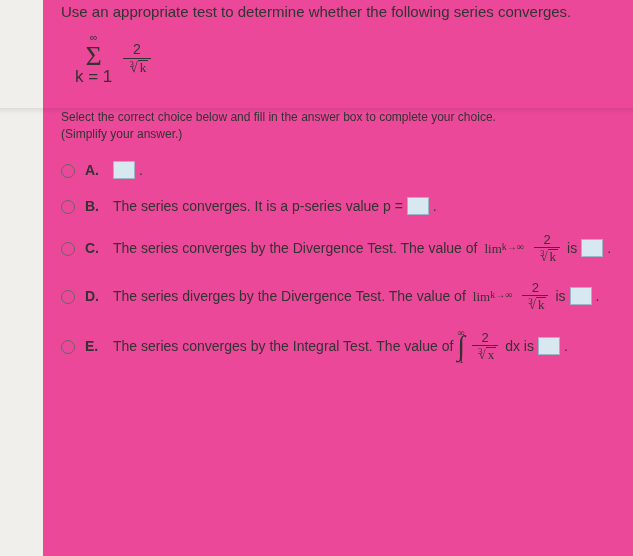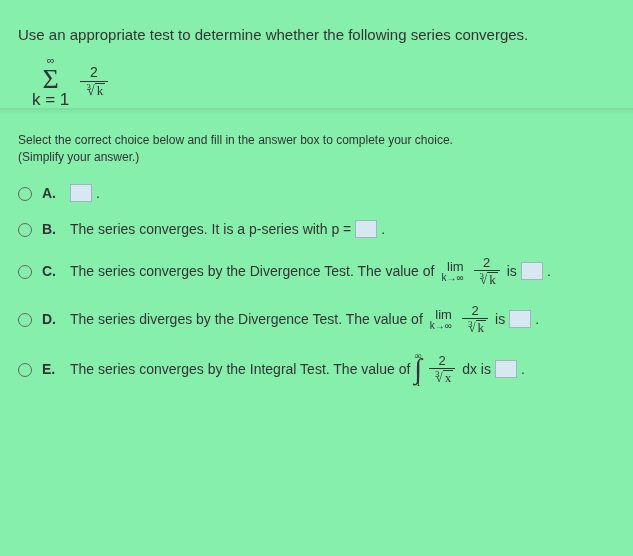--- a/index.html
+++ b/index.html
@@ -6,23 +6,24 @@
     body {
       font-family: Arial, Helvetica, sans-serif;
       background: #f0efec;
       width: 633px;
       height: 556px;
       overflow: hidden;
       color: #333;
       position: relative;
     }
     .container {
-      background: #86efac;
-      padding: 26px 18px;
+      background: #ec4899;
+      padding: 3px 18px;
       height: 100%;
+      margin-left: 43px;
     }
     .prompt {
       font-size: 15px;
       margin-bottom: 12px;
       color: #333;
     }
     .series-display {
       margin: 8px 0 18px 14px;
       font-size: 15px;
     }
@@ -92,25 +93,26 @@
     .answer-box {
       display: inline-block;
       width: 22px;
       height: 18px;
       background: #d8e8f0;
       border: 1px solid #9db5c4;
       vertical-align: middle;
     }
     .lim-block {
       display: inline-flex;
-      flex-direction: column;
-      align-items: flex-end;
+      flex-direction: row;
+      align-items: flex-start;
       line-height: 1;
       margin: 0 3px;
       vertical-align: middle;
+      font-family: Liberation Serif, serif;
     }
     .lim-top { font-size: 13px; }
     .lim-bot { font-size: 10px; }
     .small-frac {
       display: inline-flex;
       flex-direction: column;
       align-items: center;
       line-height: 1;
       vertical-align: middle;
       margin: 0 3px;
@@ -179,21 +181,21 @@
       <span class="choice-text">
         <span class="answer-box"></span>
         <span>.</span>
       </span>
     </div>
 
     <div class="choice">
       <span class="radio"></span>
       <span class="choice-label">B.</span>
       <span class="choice-text">
-        <span>The series converges. It is a p-series with p =</span>
+        <span>The series converges. It is a p-series value p =</span>
         <span class="answer-box"></span>
         <span>.</span>
       </span>
     </div>
 
     <div class="choice">
       <span class="radio"></span>
       <span class="choice-label">C.</span>
       <span class="choice-text">
         <span>The series converges by the Divergence Test. The value of</span>

